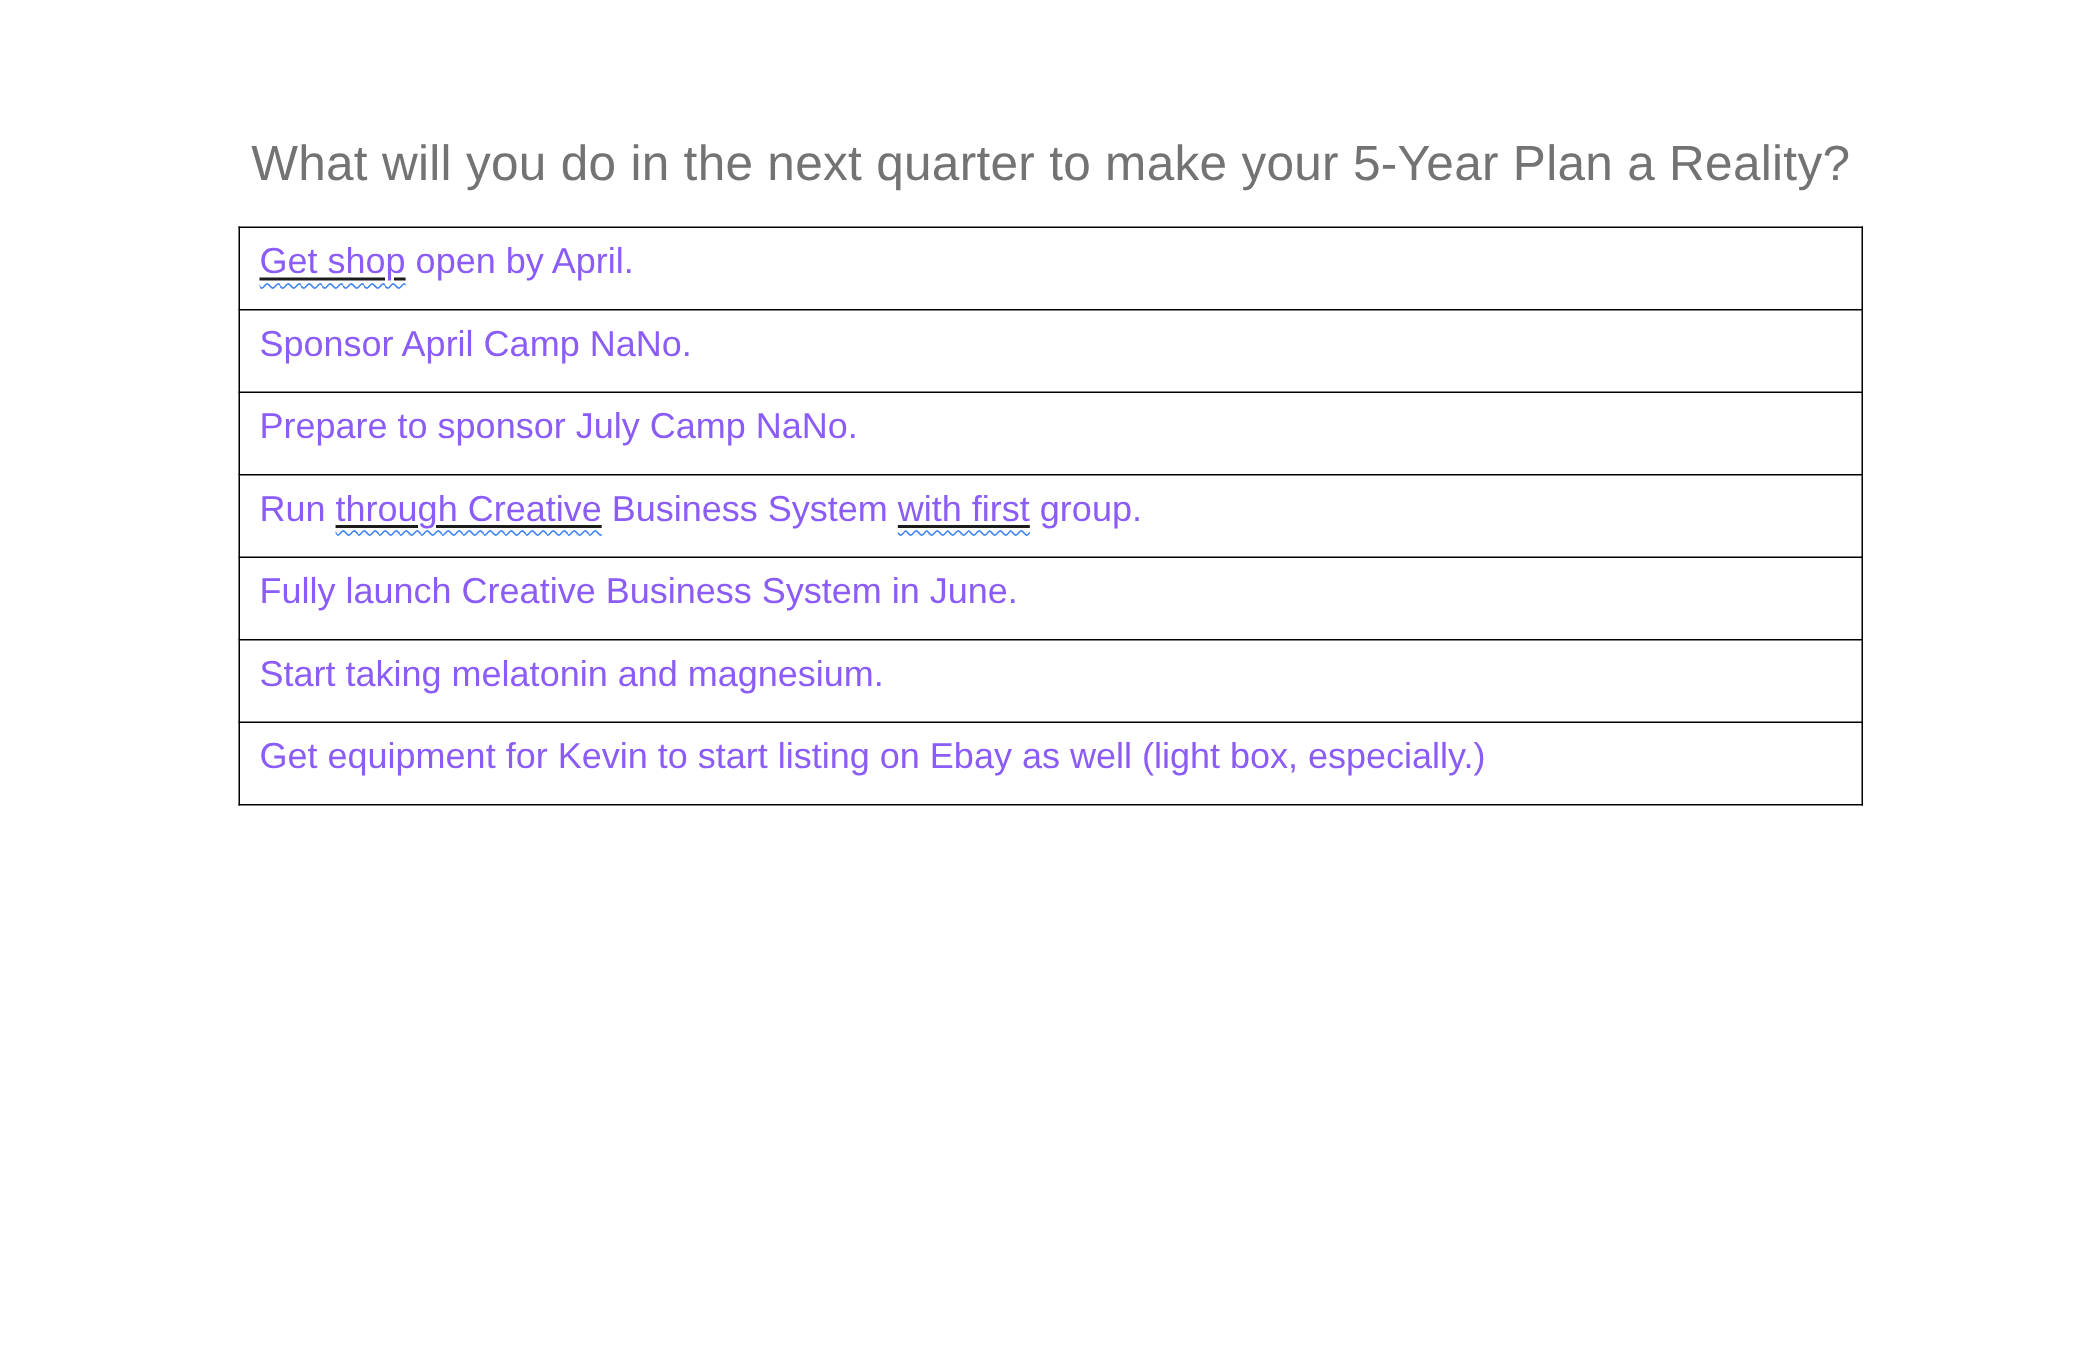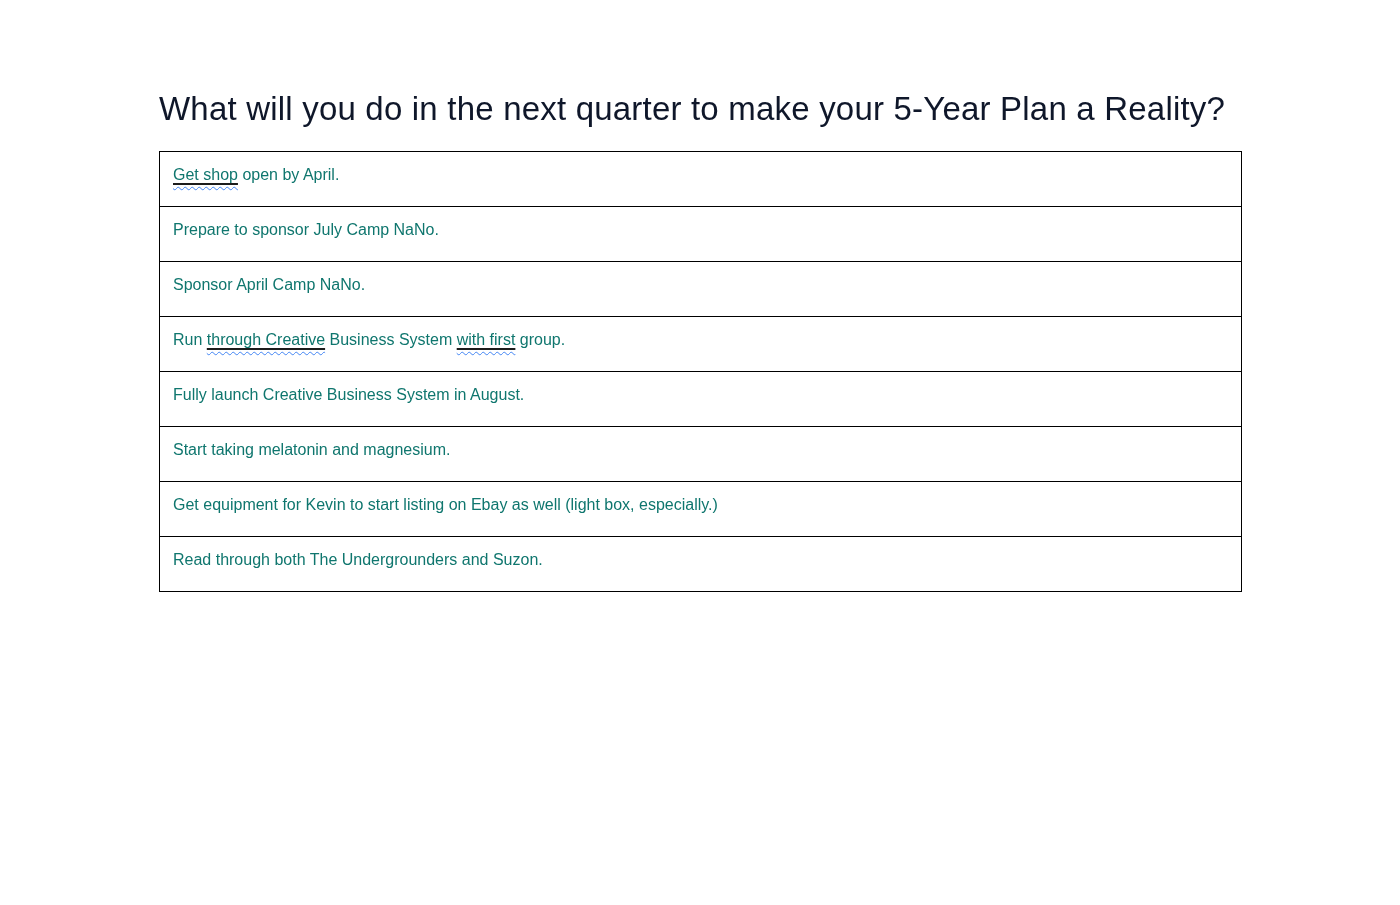--- a/index.html
+++ b/index.html
@@ -13,39 +13,40 @@
   }
   .doc {
     position: absolute;
     left: 159px;
     top: 85px;
     width: 1083px;
   }
   .heading {
     font-size: 33px;
     font-weight: 400;
-    color: #0f172a;
+    color: #737373;
     line-height: 47px;
     margin: 0 0 19px 0;
     letter-spacing: 0.2px;
+    text-align: center;
   }
   table.plan {
     border-collapse: collapse;
     table-layout: fixed;
     width: 1083px;
   }
   table.plan td {
     border: 1.5px solid var(--border-color, #000);
     box-sizing: border-box;
     height: 55px;
     vertical-align: top;
     padding: 10px 13px 0 13px;
-    font-size: 16px;
+    font-size: 24px;
     line-height: 25px;
-    color: #0f766e;
+    color: #8b5cf6;
     white-space: pre-wrap;
   }
   
   .u-solid {
     text-decoration-line: underline;
     text-decoration-style: solid;
     text-decoration-color: var(--underline-color, #1c1c1c);
     text-decoration-thickness: 1.5px;
     text-underline-offset: 3px;
   }
@@ -63,35 +64,32 @@
 
 <div class="doc">
   <h1 class="heading">What will you do in the next quarter to make your 5-Year Plan a Reality?</h1>
 
   <table class="plan">
     <tbody>
         <tr>
           <td><span class="u-solid"><span class="u-wavy">Get shop</span></span><span> open by April.</span></td>
         </tr>
         <tr>
-          <td><span>Prepare to sponsor July Camp NaNo.</span></td>
+          <td><span>Sponsor April Camp NaNo.</span></td>
         </tr>
         <tr>
-          <td><span>Sponsor April Camp NaNo.</span></td>
+          <td><span>Prepare to sponsor July Camp NaNo.</span></td>
         </tr>
         <tr>
           <td><span>Run </span><span class="u-solid"><span class="u-wavy">through Creative</span></span><span> Business System </span><span class="u-solid"><span class="u-wavy">with first</span></span><span> group.</span></td>
         </tr>
         <tr>
-          <td><span>Fully launch Creative Business System in August.</span></td>
+          <td><span>Fully launch Creative Business System in June.</span></td>
         </tr>
         <tr>
           <td><span>Start taking melatonin and magnesium.</span></td>
         </tr>
         <tr>
           <td><span>Get equipment for Kevin to start listing on Ebay as well (light box, especially.)</span></td>
         </tr>
-        <tr>
-          <td><span>Read through both The Undergrounders and Suzon.</span></td>
-        </tr>
       </tbody>
   </table>
 </div>
 
 </body></html>

